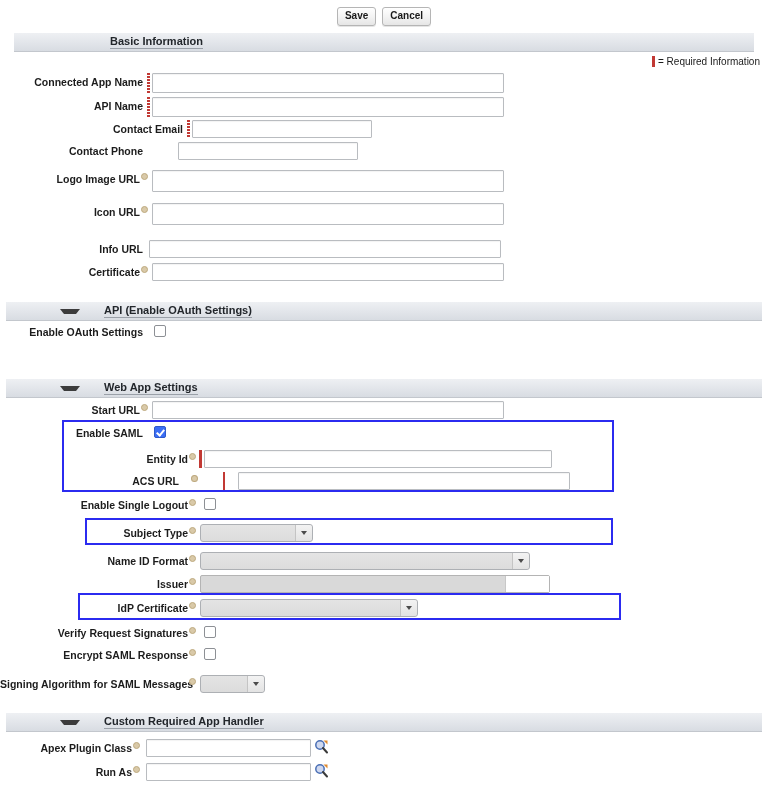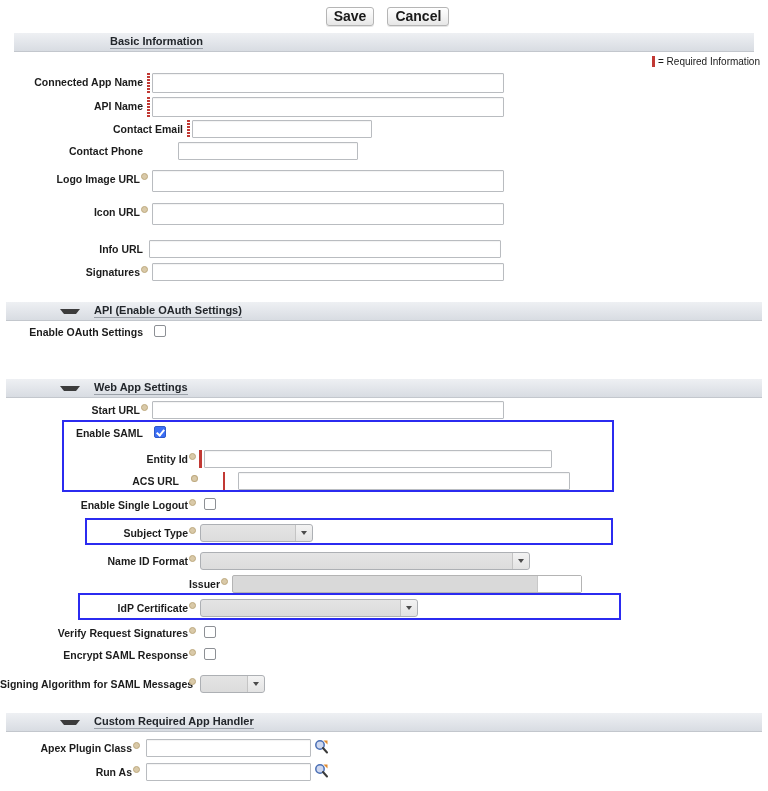--- a/index.html
+++ b/index.html
@@ -14,32 +14,31 @@
 
   
   .btnbar {
     height: 32px;
     display: flex; align-items: center; justify-content: center;
     gap: 6px;
     background: #ffffff;
   }
   .btn {
     font-family: "Liberation Sans", sans-serif;
-    font-size: 14px;
+    font-size: 10px;
     font-weight: bold;
     color: #1a1a1a;
     padding: 2px 7px 3px 7px;
     border: 1px solid #b5b5b5;
     border-radius: 3px;
     background: linear-gradient(to bottom, #ffffff 0%, #f4f4f4 50%, #e6e6e6 100%);
     box-shadow: 0 1px 0 rgba(0,0,0,0.10);
     line-height: 12px;
     cursor: pointer;
     white-space: nowrap;
-    margin-left: 7px;
   }
 
   
   .sec {
     position: relative;
     height: 20px;
     background: linear-gradient(to bottom, #eef0f3 0%, #e2e5ea 55%, #d8dce2 100%);
     border-top: 1px solid #ffffff;
     border-bottom: 1px solid #c3c7cd;
     display: flex; align-items: center; padding-left: 44px;
@@ -52,21 +51,21 @@
     margin-left: 10px;
     flex: 0 0 auto;
     background: transparent;
     box-sizing: content-box;
   }
   .sec .tri.hidden { visibility: hidden; }
   .sec .sec-title {
     font-size: 11px;
     font-weight: bold;
     color: #22262b;
-    margin-left: 14px;
+    margin-left: 24px;
     border-bottom: 1px solid #9aa0a8;
     padding-bottom: 1px;
     line-height: 12px;
   }
   .sec .sec-title.nopad { margin-left: 22px; }
 
   
   .reqlegend {
     position: absolute;
     right: 8px;
@@ -270,21 +269,21 @@
     <input class="txt tall" style="width: 352px;" value="">
   </div>
 
   <div class="row" style="top:240px; left:0px; width:520px;">
     <span class="lbl" style="width:143px;">Info URL</span>
     <span style="width:6px; display:inline-block;"></span>
     <input class="txt" style="width: 352px; height: 18px;" value="">
   </div>
 
   <div class="row" style="top:263px; left:0px; width:520px;">
-    <span class="lbl" style="width:140px;">Signatures</span>
+    <span class="lbl" style="width:140px;">Certificate</span>
     <span class="help"></span>
     <span style="width:4px; display:inline-block;"></span>
     <input class="txt" style="width: 352px; height: 18px;" value="">
   </div>
 
   <div class="sec" style="position:absolute; top:301px; left:6px; width:756px;">
     <span class="tri"></span>
     <span class="sec-title">API (Enable OAuth Settings)</span>
   </div>
 
@@ -355,21 +354,21 @@
     <span class="help"></span>
     <span style="width:4px; display:inline-block;"></span>
     <span class="sel" style="width:330px;">
       <span class="arrowbox">
           <span class="chev"></span>
         </span>
     </span>
   </div>
 
   <div class="row" style="top:575px; left:0px; width:620px;">
-    <span class="lbl" style="width:188px;margin-left:32px;">Issuer</span>
+    <span class="lbl" style="width:188px;">Issuer</span>
     <span class="help"></span>
     <span style="width:4px; display:inline-block;"></span>
     <span class="disabledtxt" style="width:350px;">
       <span class="tailwhite"></span>
     </span>
   </div>
 
   <div class="hl" style="top:593px; left:78px; width:543px; height:27px;"></div>
 
   <div class="row" style="top:599px; left:0px; width:620px;">

